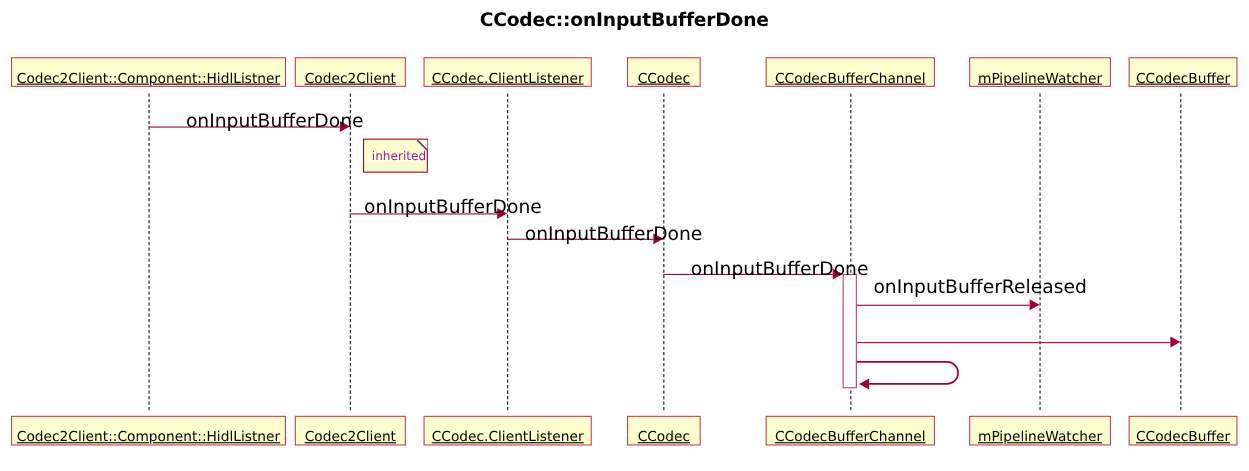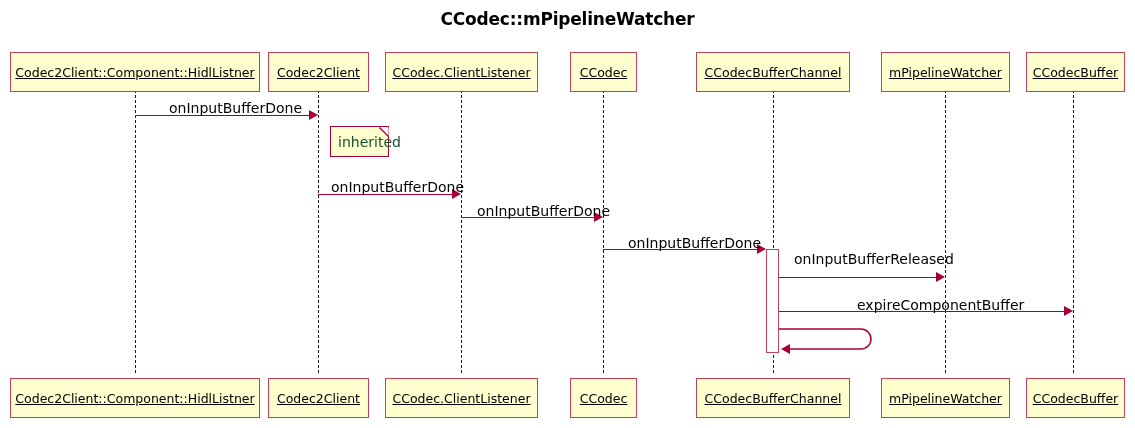--- a/index.html
+++ b/index.html
@@ -34,23 +34,23 @@
     width: 0;
     border-left: 1px dashed #181818;
     top: 85px;
     height: 288px;
   }
   .pbox {
     position: absolute;
     background: #FEFECE;
     border: 1.5px solid #C2415A;
     box-sizing: border-box;
-    height: 40px;
+    height: 27px;
     display: flex;
-    align-items: center;
+    align-items: flex-end;
     justify-content: center;
     color: #000000;
   }
   .pbox-label {
     font-size: 12.5px;
     color: #000000;
     text-decoration: underline;
     white-space: nowrap;
     font-family: "DejaVu Sans", sans-serif;
   }
@@ -70,63 +70,63 @@
   .msg-arrow-left {
     position: absolute;
     width: 0;
     height: 0;
     border-top: 5px solid transparent;
     border-bottom: 5px solid transparent;
     border-right: 9px solid #A80036;
   }
   .msg-label {
     position: absolute;
-    font-size: 14px;
+    font-size: 17px;
     color: #000000;
     white-space: nowrap;
     font-family: "DejaVu Sans", sans-serif;
   }
   .activation {
     position: absolute;
     background: #FFFFFF;
     border: 1.5px solid #C2415A;
     box-sizing: border-box;
   }
   .note {
     position: absolute;
     background: #FEFECE;
     border: 1.5px solid #A80036;
     box-sizing: border-box;
     display: flex;
     align-items: center;
     padding-left: 7px;
   }
   .note-label {
-    font-size: 14px;
-    color: #14532d;
+    font-size: 11px;
+    color: #a21caf;
     white-space: nowrap;
     font-family: "DejaVu Sans", sans-serif;
   }
   .note-fold-line {
     position: absolute;
     right: -1px;
     top: -1px;
     width: 10px;
     height: 10px;
   }
   .selfloop {
     position: absolute;
   }
 </style>
 </head>
 <body>
 
 <div id="diagram">
 
-  <div class="title">CCodec::mPipelineWatcher</div>
+  <div class="title">CCodec::onInputBufferDone</div>
 
   <div class="lifeline" style="left:135px;"></div>
   <div class="lifeline" style="left:318px;"></div>
   <div class="lifeline" style="left:461px;"></div>
   <div class="lifeline" style="left:603px;"></div>
   <div class="lifeline" style="left:773px;"></div>
   <div class="lifeline" style="left:945px;"></div>
   <div class="lifeline" style="left:1073px;"></div>
 
   <div class="activation" style="left:766px; top:249px; width:13px; height:104px;"></div>
@@ -198,20 +198,19 @@
   <div class="msg-line" style="left:603px; top:249px; width:154px;"></div>
   <div class="msg-arrow" style="left:757px; top:244px;"></div>
   <div class="msg-label" style="left:628px; top:235px;">onInputBufferDone</div>
 
   <div class="msg-line" style="left:779px; top:277px; width:157px;"></div>
   <div class="msg-arrow" style="left:936px; top:272px;"></div>
   <div class="msg-label" style="left:794px; top:251px;">onInputBufferReleased</div>
 
   <div class="msg-line" style="left:779px; top:311px; width:285px;"></div>
   <div class="msg-arrow" style="left:1064px; top:306px;"></div>
-  <div class="msg-label" style="left:857px; top:297px;">expireComponentBuffer</div>
 
   <svg class="selfloop" style="left:778px; top:325px;" width="100" height="30" viewBox="0 0 100 30">
     <path d="M1,4 L83,4 A10,10 0 0 1 83,24 L12,24" fill="none" stroke="#A80036" stroke-width="1.5"></path>
   </svg>
   <div class="msg-arrow-left" style="left:781px; top:344px;"></div>
 
 </div>
 
 </body></html>

